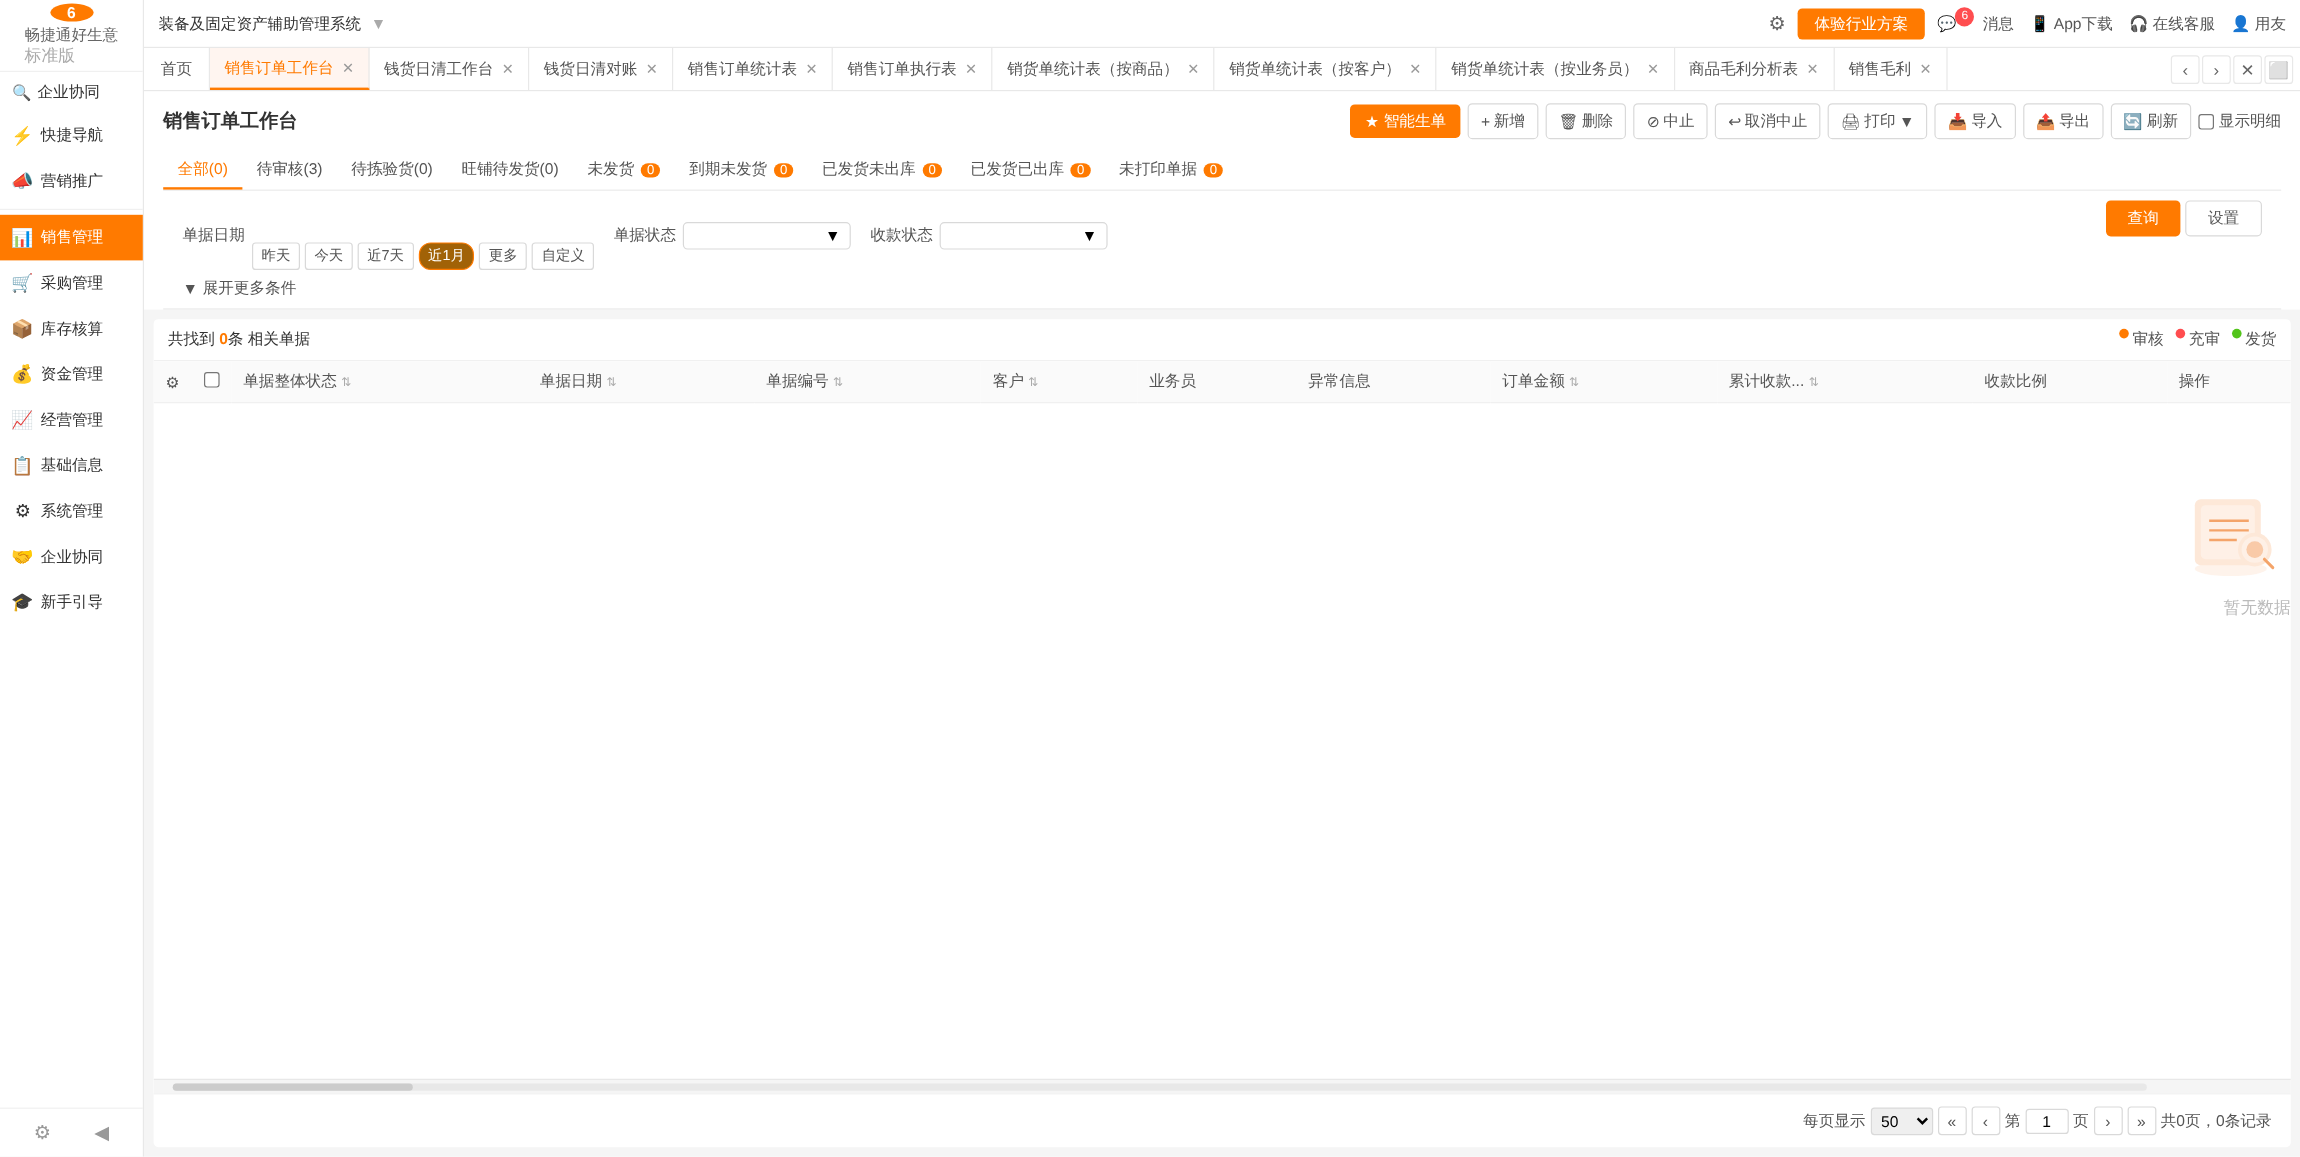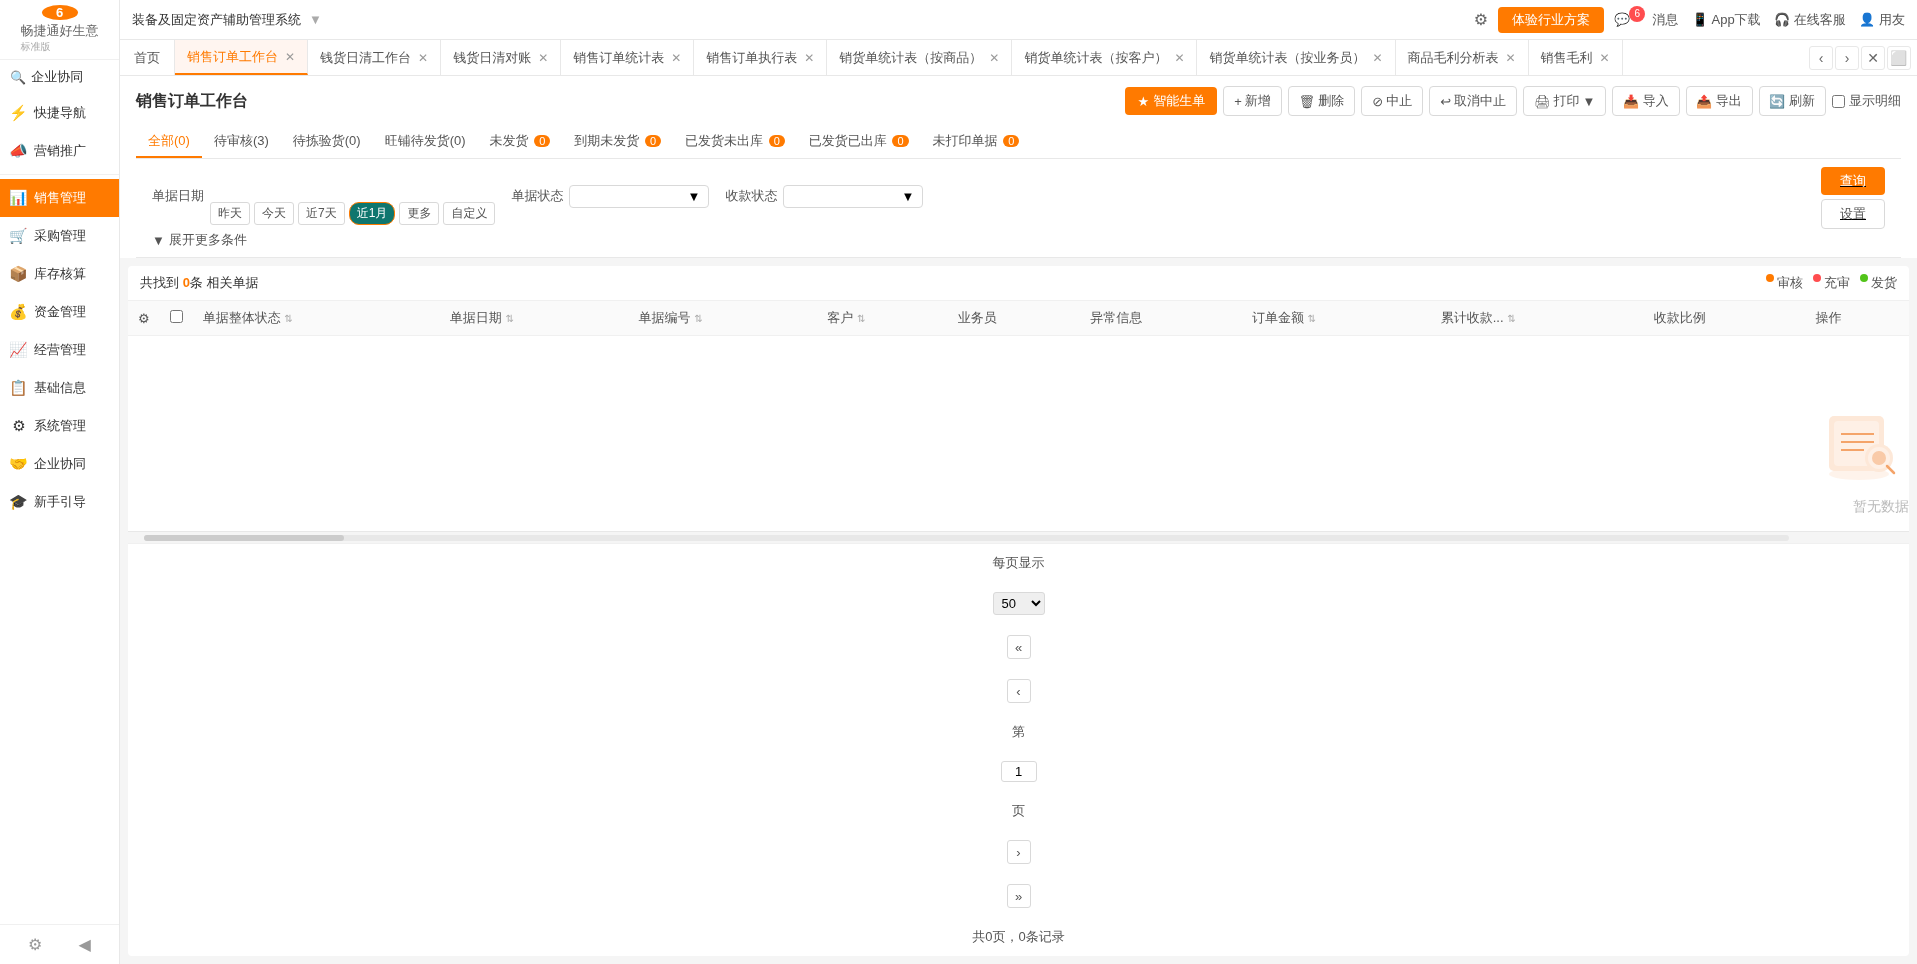--- a/index.html
+++ b/index.html
@@ -52,24 +52,24 @@
     .subtab.active { color: #ff7a00; border-bottom: 2px solid #ff7a00; }
     .subtab-badge-orange { background: #ff7a00; color: white; border-radius: 8px; padding: 0 5px; font-size: 11px; margin-left: 2px; }
 
     
     .filter-area { background: #fff; padding: 8px 16px; border-bottom: 1px solid #e8e8e8; }
     .filter-row { display: flex; align-items: center; gap: 16px; flex-wrap: wrap; }
     .filter-item { display: flex; align-items: center; gap: 6px; }
     .filter-label { color: #555; font-size: 13px; white-space: nowrap; }
     .filter-date-btns { display: flex; align-items: center; gap: 4px; margin-top: 35px; }
     .filter-date-btn { padding: 2px 7px; border: 1px solid #d9d9d9; border-radius: 3px; cursor: pointer; font-size: 12px; color: #555; background: #fff; }
-    .filter-date-btn.active { background: #0f766e; color: white; border-color: #ff7a00; border-radius: 10px; text-align: right; }
+    .filter-date-btn.active { background: #a16207; color: white; border-color: #ff7a00; border-radius: 10px; text-align: right; }
     .filter-date-range { font-size: 12px; color: #888; margin-left: 4px; }
     .expand-more { display: flex; align-items: center; justify-content: center; cursor: pointer; color: #555; font-size: 12px; gap: 4px; margin: 6px 0 0 0; }
-    .query-btns { display: flex; flex-direction: column; gap: 4px; margin-left: auto; text-decoration: underline; }
+    .query-btns { display: flex; gap: 4px; margin-left: auto; }
     .btn-query { background: #ff7a00; color: white; border: none; padding: 5px 18px; border-radius: 4px; cursor: pointer; font-size: 13px; }
     .btn-setting { background: #fff; color: #555; border: 1px solid #d9d9d9; padding: 5px 18px; border-radius: 4px; cursor: pointer; font-size: 13px; }
 
     
     .table-area { flex: 1; background: #fff; margin: 8px; border-radius: 4px; overflow: hidden; display: flex; flex-direction: column; }
     .table-info-row { display: flex; align-items: center; justify-content: space-between; padding: 8px 12px; border-bottom: 1px solid #f0f0f0; }
     .table-info-text { font-size: 13px; color: #333; }
     .table-info-text span { color: #ff7a00; font-weight: bold; }
     .table-action-btns { display: flex; align-items: center; gap: 10px; }
     .table-action-btn { display: flex; gap: 3px; cursor: pointer; font-size: 13px; color: #555; }
@@ -82,21 +82,21 @@
     .data-table { width: 100%; border-collapse: collapse; }
     .data-table th { background: #fafafa; border-bottom: 1px solid #f0f0f0; padding: 8px 10px; text-align: left; color: #555; font-weight: normal; white-space: nowrap; font-size: 13px; }
     .data-table td { padding: 8px 10px; border-bottom: 1px solid #f5f5f5; color: #333; }
 
     
     .empty-state { display: flex; flex-direction: column; align-items: flex-end; justify-content: center; flex: 1; padding: 60px 0; }
     .empty-icon { width: 100px; height: 90px; position: relative; margin-bottom: 12px; }
     .empty-text { color: #bbb; font-size: 14px; }
 
     
-    .pagination { display: flex; align-items: center; justify-content: flex-end; padding: 10px 16px; border-top: 1px solid #f0f0f0; gap: 20px; font-size: 13px; color: #555; flex-direction: column; }
+    .pagination { display: flex; align-items: center; justify-content: flex-end; padding: 10px 16px; border-top: 1px solid #f0f0f0; gap: 4px; font-size: 13px; color: #555; }
     .pagination-select { border: 1px solid #d9d9d9; border-radius: 3px; padding: 2px 4px; font-size: 13px; }
     .page-btn { width: 24px; height: 24px; display: flex; align-items: center; justify-content: center; border: 1px solid #d9d9d9; border-radius: 3px; cursor: pointer; color: #555; }
     .page-input { width: 36px; border: 1px solid #d9d9d9; border-radius: 3px; text-align: center; padding: 2px 4px; }
     .scrollbar-area { height: 12px; background: #f5f5f5; border-top: 1px solid #e8e8e8; display: flex; align-items: center; padding: 0 120px 0 16px; }
     .scrollbar-track { flex: 1; height: 6px; background: #e8e8e8; border-radius: 3px; position: relative; }
     .scrollbar-thumb { width: 200px; height: 6px; background: #ccc; border-radius: 3px; position: absolute; left: 0; cursor: pointer; }
 
     .nav-items-group { display: flex; flex-direction: column; flex: 1; }
     .divider { height: 1px; background: #f0f0f0; margin: 4px 0; }
     .filter-select-wrap { border: 1px solid #d9d9d9; border-radius: 4px; padding: 3px 8px; min-width: 140px; display: flex; align-items: center; justify-content: space-between; cursor: pointer; background: #fff; }
@@ -109,21 +109,21 @@
 </head>
 <body>
 
 <div class="sidebar">
   <div class="sidebar-logo">
     <div class="sidebar-logo-icon">
       <span>6</span>
     </div>
     <div class="sidebar-logo-text">
       <div>畅捷通好生意</div>
-      <div style="font-size:10px;color:#aaa;">标准版</div>
+      <div style="font-size:14px;color:#aaa;">标准版</div>
     </div>
   </div>
 
   <div class="sidebar-search">
     <span>🔍</span>
     <span>企业协同</span>
   </div>
 
   <div class="nav-items-group">
     <div class="sidebar-nav-item">

